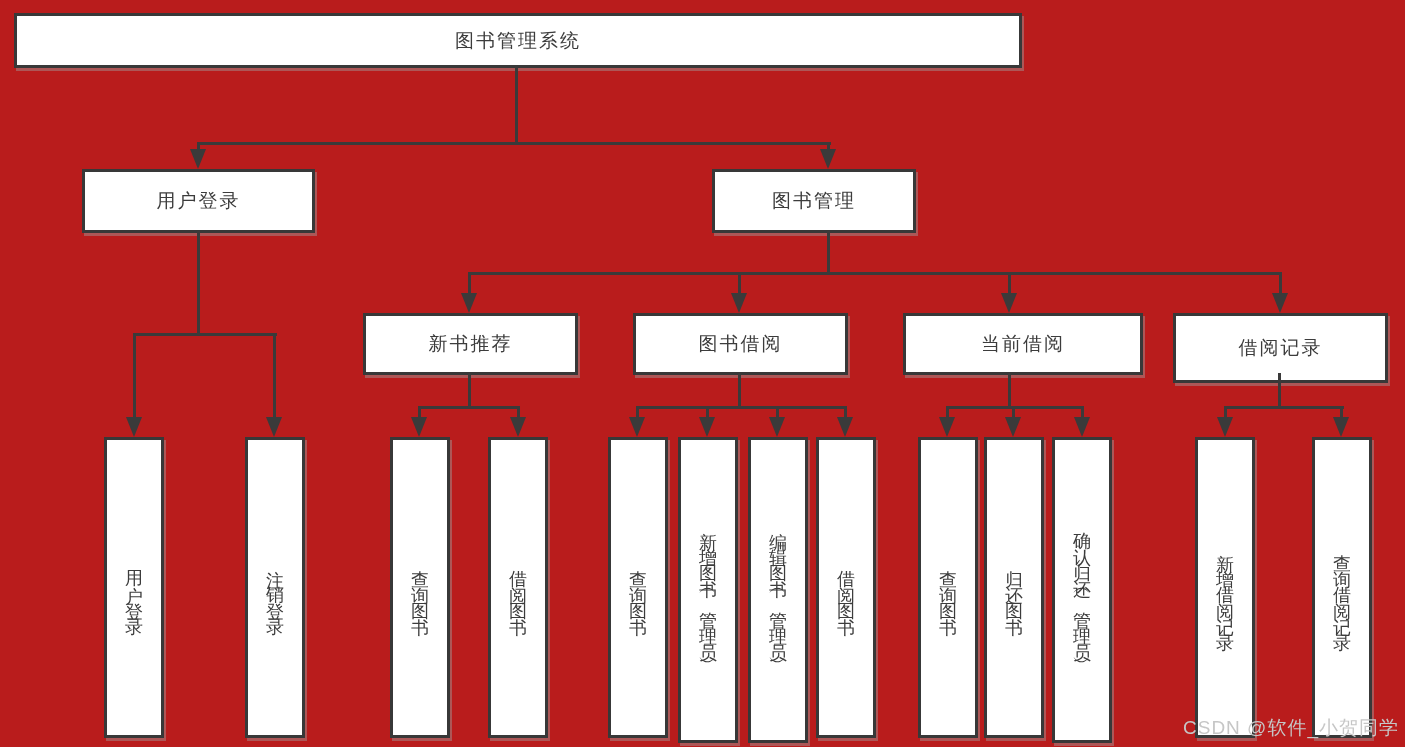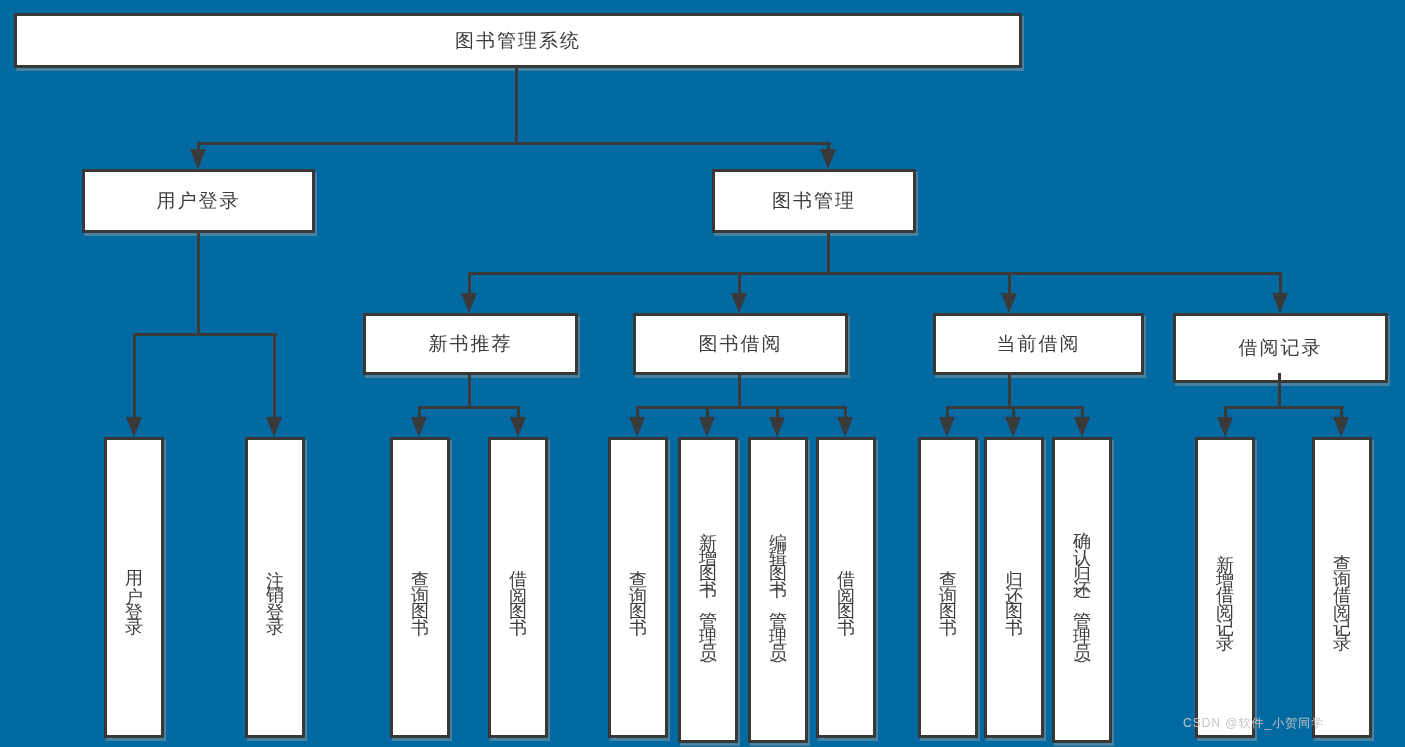--- a/index.html
+++ b/index.html
@@ -1,37 +1,37 @@
 <!DOCTYPE html>
 <html><head>
 <meta charset="utf-8">
 <style>
   html,body{margin:0;padding:0;background:#ffffff;}
   .canvas{
-    position:relative;width:1405px;height:747px;background:#0369a1;
+    position:relative;width:1405px;height:747px;background:#b91c1c;
     font-family:"Liberation Sans","DejaVu Sans",sans-serif;overflow:hidden;
   }
   .box{
     position:absolute;background:#ffffff;border:3px solid #383838;
     box-sizing:border-box;display:flex;align-items:center;justify-content:center;
     color:#3c3c3c;font-size:19px;letter-spacing:2px;
     box-shadow:2px 3px 0 rgba(160,160,160,0.45);
   }
   .leaf span{
     writing-mode:vertical-rl;text-orientation:mixed;
     line-height:1;letter-spacing:16px;font-size:18px;max-height:100%;
   }
   .vl{position:absolute;width:3px;background:#3a3a3a;}
   .hl{position:absolute;height:3px;background:#3a3a3a;}
   .ah{position:absolute;width:0;height:0;
       border-left:8px solid transparent;border-right:8px solid transparent;
       border-top:20px solid #3a3a3a;}
   .watermark{
     position:absolute;left:1183px;top:715px;z-index:5;
-    color:#c6c6c6;font-size:12px;letter-spacing:1px;white-space:nowrap;text-align:center;
+    color:#c6c6c6;font-size:19px;letter-spacing:1px;white-space:nowrap;text-align:center;
   }
 </style>
 </head>
 <body>
 
 <div class="canvas">
 
   <div class="box" style="left:14px;top:13px;width:1008px;height:55px">
     <span>图书管理系统</span>
   </div>
@@ -43,21 +43,21 @@
   <div class="box" style="left:712px;top:169px;width:204px;height:64px">
     <span>图书管理</span>
   </div>
 
   <div class="box" style="left:363px;top:313px;width:215px;height:62px">
     <span>新书推荐</span>
   </div>
   <div class="box" style="left:633px;top:313px;width:215px;height:62px">
     <span>图书借阅</span>
   </div>
-  <div class="box" style="left:933px;top:313px;width:211px;height:62px">
+  <div class="box" style="left:903px;top:313px;width:240px;height:62px">
     <span>当前借阅</span>
   </div>
   <div class="box" style="left:1173px;top:313px;width:215px;height:70px">
     <span>借阅记录</span>
   </div>
 
   <div class="box leaf" style="left:104px;top:437px;width:60px;height:301px">
     <span>用户登录</span>
   </div>
   <div class="box leaf" style="left:245px;top:437px;width:60px;height:301px">

